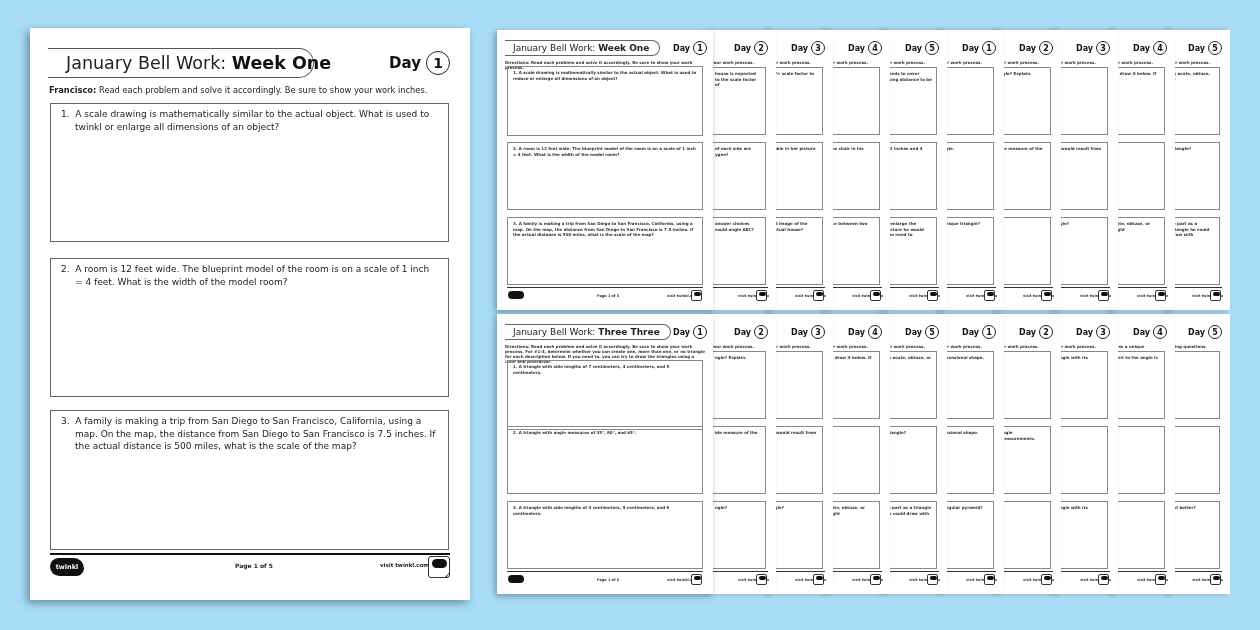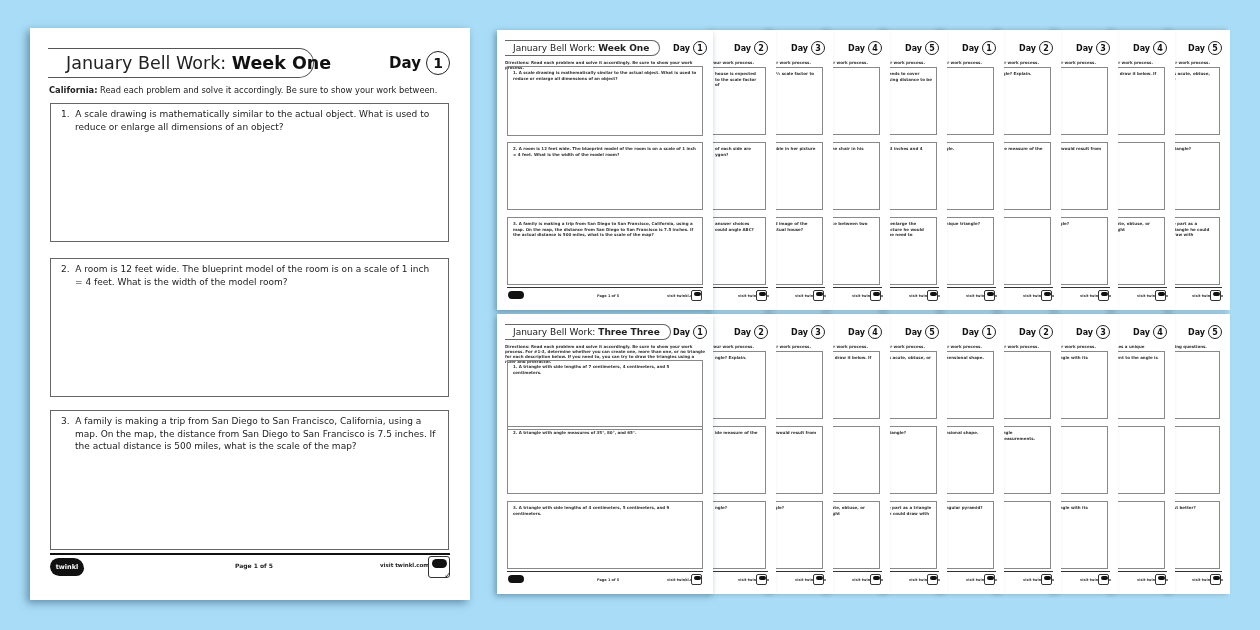--- a/index.html
+++ b/index.html
@@ -57,26 +57,26 @@
 
 <div class="big-page">
   <div class="big-title">
     <span>January Bell Work: </span><b>Week One</b>
   </div>
   <div class="big-day">
     <span>Day</span>
     <span class="day-circle">1</span>
   </div>
   <div class="big-dir">
-    <b>California:</b><span> Read each problem and solve it accordingly. Be sure to show your work between.</span>
+    <b>Francisco:</b><span> Read each problem and solve it accordingly. Be sure to show your work inches.</span>
   </div>
 
   <div class="q-box q1">
     <div class="q-text">
-      <span>1.</span>&nbsp;&nbsp;<span>A scale drawing is mathematically similar to the actual object. What is used to reduce or enlarge all dimensions of an object?</span>
+      <span>1.</span>&nbsp;&nbsp;<span>A scale drawing is mathematically similar to the actual object. What is used to twinkl or enlarge all dimensions of an object?</span>
     </div>
   </div>
   <div class="q-box q2">
     <div class="q-text">
       <span>2.</span>&nbsp;&nbsp;<span>A room is 12 feet wide. The blueprint model of the room is on a scale of 1 inch = 4 feet. What is the width of the model room?</span>
     </div>
   </div>
   <div class="q-box q3">
     <div class="q-text">
       <span>3.</span>&nbsp;&nbsp;<span>A family is making a trip from San Diego to San Francisco, California, using a map. On the map, the distance from San Diego to San Francisco is 7.5 inches. If the actual distance is 500 miles, what is the scale of the map?</span>

